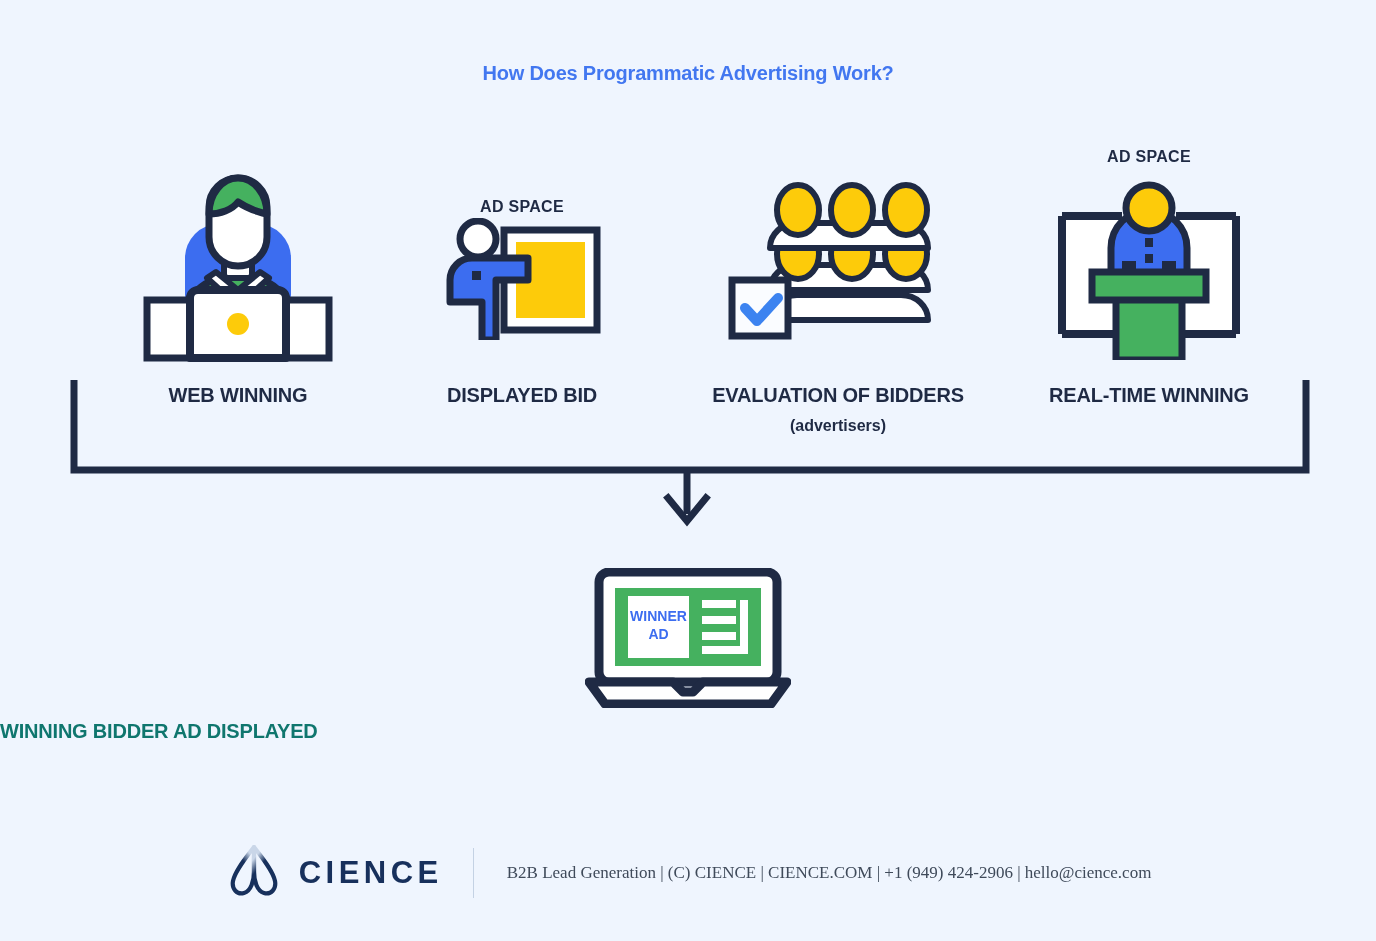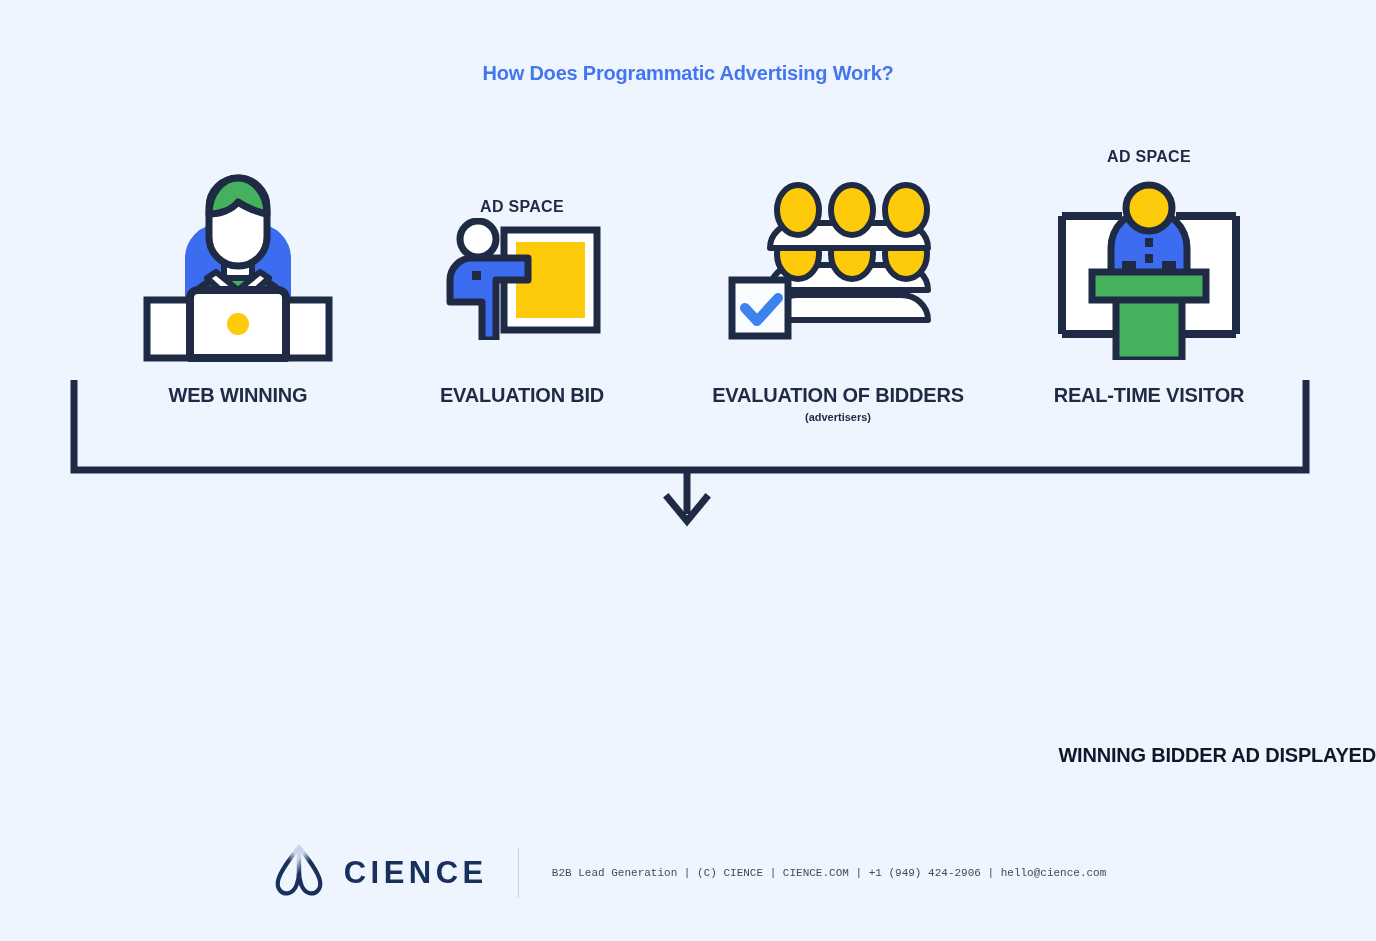--- a/index.html
+++ b/index.html
@@ -77,23 +77,23 @@
     position: absolute;
     text-align: center;
     font-size: 20px;
     font-weight: 700;
     letter-spacing: -0.2px;
     color: #1f2a44;
     white-space: nowrap;
   }
   .steplabel .sub {
     display: block;
-    font-size: 11px;
-    font-weight: 700;
-    margin-top: 4px;
+    font-size: 16px;
+    font-weight: 700;
+    margin-top: 10px;
     letter-spacing: 0px;
   }
 
   
   .bracket {
     position: absolute;
     top: 374px;
     left: 60px;
     width: 1260px;
     height: 160px;
@@ -103,28 +103,28 @@
   .result-art {
     position: absolute;
     top: 568px;
     left: 0;
     width: 1376px;
     display: flex;
     justify-content: center;
   }
   .result-label {
     position: absolute;
-    top: 744px;
-    left: 0;
-    width: 1376px;
-    text-align: right;
+    top: 720px;
+    left: 0;
+    width: 1376px;
+    text-align: left;
     font-size: 20px;
     font-weight: 700;
     letter-spacing: -0.2px;
-    color: #0f172a;
+    color: #0f766e;
   }
 
   
   .footer {
     position: absolute;
     top: 838px;
     left: 0;
     width: 1376px;
     height: 70px;
     display: flex;
@@ -148,24 +148,24 @@
     color: #17305c;
     font-family: "Liberation Sans", sans-serif;
   }
   .divider {
     width: 1px;
     height: 50px;
     background: #c4d2e4;
     margin: 0 33px 0 30px;
   }
   .footer-text {
-    font-size: 11px;
+    font-size: 17px;
     color: #3f4a5a;
     letter-spacing: 0px;
-    font-family: Liberation Mono, monospace;
+    font-family: Liberation Serif, serif;
   }
 </style>
 </head>
 <body>
 
 <div class="stage">
 
   <div class="title">How Does Programmatic Advertising Work?</div>
 
   <div class="icon-row">
@@ -258,39 +258,57 @@
         </svg>
       </div>
     </div>
   </div>
 
   <div class="labels">
     <div class="steplabel" style="left:88px; width:300px;">
       <span>WEB WINNING</span>
     </div>
     <div class="steplabel" style="left:390px; width:264px;">
-      <span>EVALUATION BID</span>
+      <span>DISPLAYED BID</span>
     </div>
     <div class="steplabel" style="left:688px; width:300px;">
       <span>EVALUATION OF BIDDERS</span>
       <span class="sub">(advertisers)</span>
     </div>
     <div class="steplabel" style="left:1020px; width:258px;">
-      <span>REAL-TIME VISITOR</span>
+      <span>REAL-TIME WINNING</span>
     </div>
   </div>
 
   <div class="bracket">
     <svg width="1260" height="160" viewBox="0 0 1260 160" aria-hidden="true">
       <path d="M14 6 V96 H1246 V6" fill="none" stroke="#1f2a44" stroke-width="7" stroke-linejoin="miter"></path>
       <path d="M627 96 V140" fill="none" stroke="#1f2a44" stroke-width="7"></path>
       <path d="M608 124 L627 147 L646 124" fill="none" stroke="#1f2a44" stroke-width="7" stroke-linecap="square" stroke-linejoin="miter"></path>
     </svg>
   </div>
 
+  <div class="result-art">
+    <svg width="206" height="140" viewBox="0 0 206 140" aria-hidden="true">
+
+      <rect x="14" y="4" width="178" height="110" rx="10" fill="#ffffff" stroke="#1f2a44" stroke-width="9"></rect>
+
+      <rect x="30" y="20" width="146" height="78" fill="#45b15f"></rect>
+      <rect x="43" y="28" width="61" height="62" fill="#ffffff"></rect>
+      <text x="73.5" y="53" text-anchor="middle" font-family="Liberation Sans, sans-serif" font-size="14" font-weight="700" fill="#3c6df0">WINNER</text>
+      <text x="73.5" y="71" text-anchor="middle" font-family="Liberation Sans, sans-serif" font-size="14" font-weight="700" fill="#3c6df0">AD</text>
+      <rect x="117" y="32" width="34" height="8" fill="#ffffff"></rect>
+      <rect x="117" y="48" width="34" height="8" fill="#ffffff"></rect>
+      <rect x="117" y="64" width="34" height="8" fill="#ffffff"></rect>
+      <rect x="117" y="78" width="46" height="8" fill="#ffffff"></rect>
+      <rect x="155" y="32" width="8" height="50" fill="#ffffff"></rect>
+
+      <path d="M4 114h84l10 10h10l10-10h84l-16 22H20z" fill="#ffffff" stroke="#1f2a44" stroke-width="9" stroke-linejoin="round"></path>
+    </svg>
+  </div>
 
   <div class="result-label">WINNING BIDDER AD DISPLAYED</div>
 
   <div class="footer">
     <div class="footer-inner">
       <div class="logo-wrap">
         <span>
           <svg width="58" height="56" viewBox="0 0 58 56" aria-hidden="true">
             <defs>
               <linearGradient id="pg" x1="0" y1="1" x2="0.55" y2="0">

